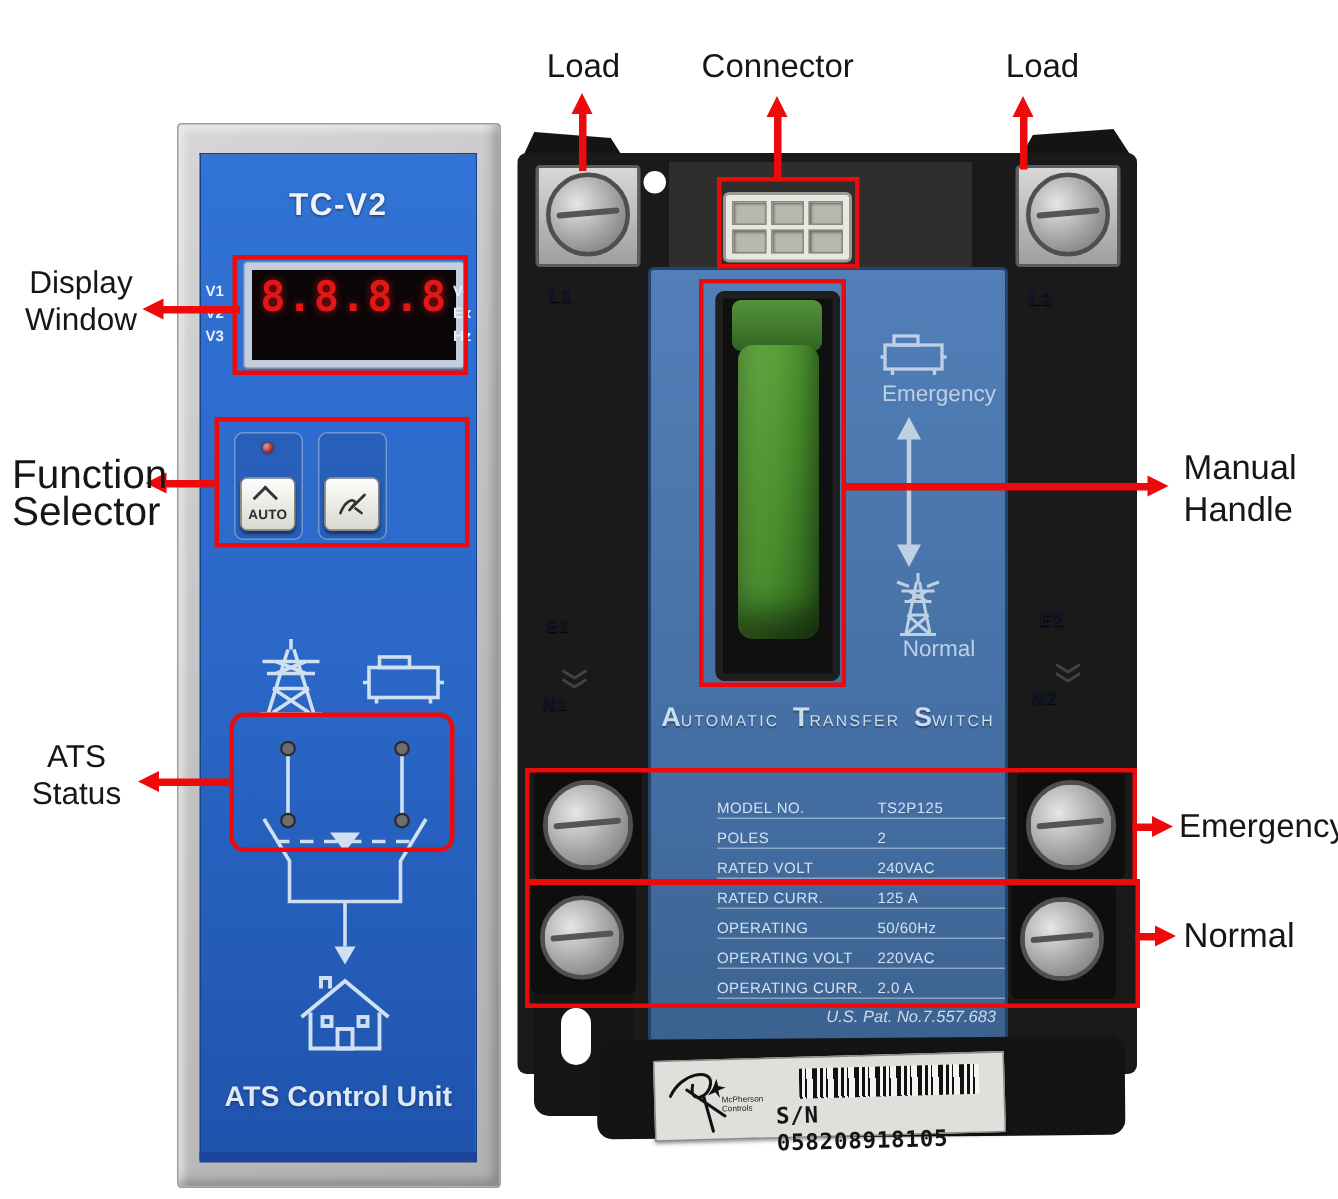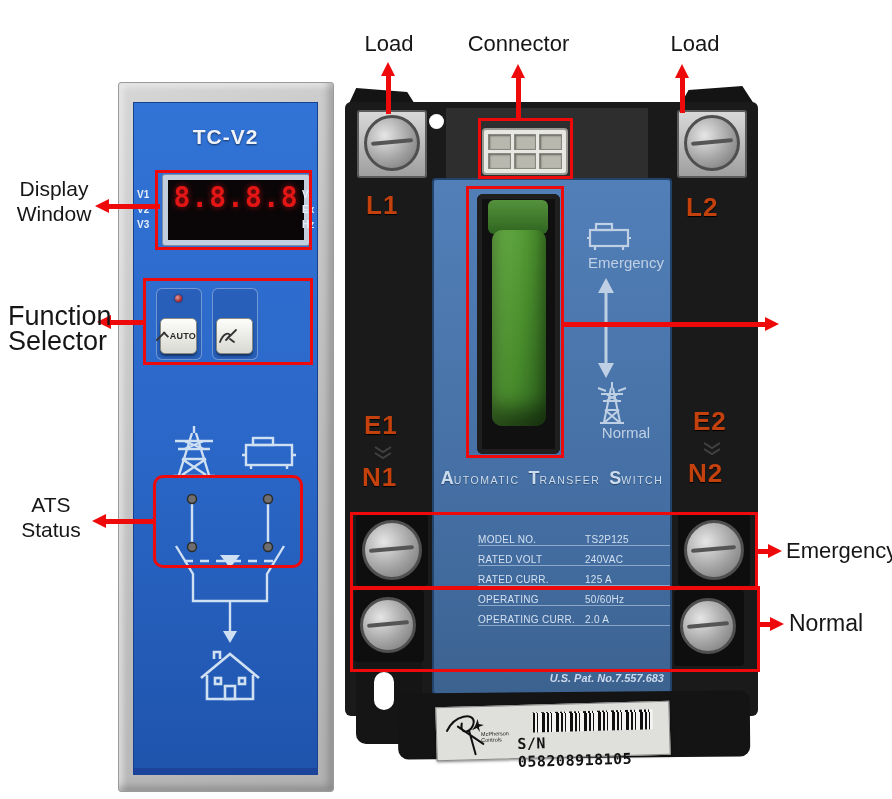--- a/index.html
+++ b/index.html
@@ -34,21 +34,21 @@
   .digits{position:absolute;left:0;top:1px;width:100%;text-align:center;
       font-family:"DejaVu Sans Mono",monospace;font-weight:bold;font-size:28px;color:#e31515;
       letter-spacing:1px;text-shadow:0 0 6px rgba(227,21,21,.65);}
   .mini-col{position:absolute;width:24px;color:#e8eef8;font-size:10px;font-weight:bold;line-height:15px;z-index:3;}
   .btn-group{position:absolute;width:44px;height:70px;border:1px solid rgba(255,255,255,.35);
       border-radius:6px;background:rgba(0,10,40,.12);}
   .led{position:absolute;left:18px;top:6px;width:7px;height:7px;border-radius:50%;
       background:radial-gradient(circle at 35% 35%,#e89a9a,#a02020 70%);box-shadow:0 0 2px #400;}
   .cu-btn{position:absolute;left:3px;top:29px;width:37px;height:36px;border-radius:5px;box-sizing:border-box;
       background:linear-gradient(180deg,#fdfdfb,#d9d9d2);border:1px solid #8a8a82;
-      box-shadow:0 2px 2px rgba(0,0,0,.45);display:flex;flex-direction:row;align-items:center;justify-content:space-between;gap:2px;}
+      box-shadow:0 2px 2px rgba(0,0,0,.45);display:flex;flex-direction:column;align-items:center;justify-content:center;gap:2px;}
   .cu-btn .txt{font-size:9px;font-weight:bold;color:#2a2a2a;letter-spacing:.2px;}
   .chev{width:10px;height:10px;border-left:2.5px solid #333;border-top:2.5px solid #333;}
   .chev-up{transform:rotate(45deg) translateY(3px);}
   .chev-down{transform:rotate(225deg) translateY(3px);}
   .cu-footer{position:absolute;left:0;top:618px;width:100%;text-align:center;color:#dce8f6;
       font-weight:bold;font-size:19px;text-shadow:0 1px 2px rgba(0,0,0,.4);}
   .tower-l{left:346px;top:86px;width:102px;height:100px;background:#141414;z-index:1;
       clip-path:polygon(0 24%,10% 2%,60% 6%,70% 22%,100% 28%,100% 100%,0 100%);}
   .tower-r{left:646px;top:86px;width:112px;height:100px;background:#141414;z-index:1;
       clip-path:polygon(0 28%,30% 20%,38% 4%,86% 0,100% 24%,100% 100%,0 100%);}
@@ -77,22 +77,22 @@
   .ats-title{position:absolute;left:0;top:288px;width:100%;text-align:center;color:#ccdcef;
       text-shadow:0 1px 1px rgba(0,0,0,.35);}
   .ats-title b{font-size:18px;font-weight:bold;}
   .ats-title s{font-size:10.5px;text-decoration:none;letter-spacing:1.5px;margin-right:9px;}
   .spec{position:absolute;left:44px;top:346px;width:192px;}
   .spec-row{display:flex;height:19px;align-items:flex-end;border-bottom:1px solid rgba(215,228,245,.5);
       color:#d3e0f0;font-size:10px;letter-spacing:.3px;}
   .spec-row .sl{width:107px;}
   .spec-row .sv{flex:1;}
   .patent{position:absolute;left:104px;top:492px;width:126px;text-align:right;color:#cdd9ec;
-      font-size:11px;font-style:italic;font-weight:bold;}
-  .marking{position:absolute;color:#c2410c;font-weight:bold;font-size:26px;letter-spacing:1px;
+      font-size:11px;font-style:italic;}
+  .marking{position:absolute;color:#0f172a;font-weight:bold;font-size:12px;letter-spacing:1px;
       text-shadow:0 1px 1px #000;z-index:3;text-align:right;}
   .term-block{background:#0e0e0e;border-radius:4px;z-index:3;}
   .flange{left:356px;top:652px;width:66px;height:92px;background:#151515;border-radius:0 0 10px 10px;z-index:2;}
   .oval{left:374px;top:672px;width:20px;height:38px;background:#fff;border-radius:11px;z-index:3;}
   .base{left:398px;top:692px;width:352px;height:66px;background:#141414;border-radius:10px;z-index:3;
       transform:rotate(-.5deg);}
   .sticker{left:436px;top:704px;width:232px;height:52px;background:#dfdfdc;border:1px solid #8a8a8a;
       z-index:4;transform:rotate(-1.6deg);box-shadow:0 1px 3px rgba(0,0,0,.5);}
   .barcode{position:absolute;left:96px;top:7px;width:120px;height:20px;
       background:repeating-linear-gradient(90deg,#111 0 2px,#f4f4f2 2px 4px,#111 4px 5px,#f4f4f2 5px 9px,#111 9px 12px,#f4f4f2 12px 14px);}
@@ -161,20 +161,21 @@
       <path d="M72,212 L86,212 L79,224 Z" fill="#cfe0f2"></path>
       <g stroke="#cfe0f2" stroke-width="2.6" fill="none">
         <path d="M63,240 L63,233 L69,233 L69,240"></path>
         <path d="M50,259 L79,235 L108,259"></path>
         <path d="M56,256 L56,280 L102,280 L102,256"></path>
         <rect x="74" y="267" width="10" height="13"></rect>
         <rect x="64" y="259" width="6" height="6"></rect>
         <rect x="88" y="259" width="6" height="6"></rect>
       </g>
     </svg>
+    <div class="cu-footer">ATS Control Unit</div>
   </div>
 
   <div class="abs tower-l"></div>
   <div class="abs tower-r"></div>
   <div class="abs dev-body"></div>
   <div class="abs bracket"></div>
   <div class="abs mount-dot" style="left:429px;top:114px;"></div>
   <div class="abs mount-dot" style="left:716px;top:116px;"></div>
 
   <div class="abs term-plate" style="left:357px;top:110px;"></div>
@@ -230,30 +231,38 @@
     <div class="ats-title">
       <b>A</b><s>UTOMATIC</s><b>T</b><s>RANSFER</s><b>S</b><s style="margin-right:0">WITCH</s>
     </div>
 
     <div class="spec">
       <div class="spec-row">
           <span class="sl">MODEL NO.</span>
           <span class="sv">TS2P125</span>
         </div>
       <div class="spec-row">
+          <span class="sl">POLES</span>
+          <span class="sv">2</span>
+        </div>
+      <div class="spec-row">
           <span class="sl">RATED VOLT</span>
           <span class="sv">240VAC</span>
         </div>
       <div class="spec-row">
           <span class="sl">RATED CURR.</span>
           <span class="sv">125 A</span>
         </div>
       <div class="spec-row">
           <span class="sl">OPERATING</span>
           <span class="sv">50/60Hz</span>
+        </div>
+      <div class="spec-row">
+          <span class="sl">OPERATING VOLT</span>
+          <span class="sv">220VAC</span>
         </div>
       <div class="spec-row">
           <span class="sl">OPERATING CURR.</span>
           <span class="sv">2.0 A</span>
         </div>
     </div>
     <div class="patent">U.S. Pat. No.7.557.683</div>
   </div>
 
   <div class="abs term-block" style="left:356px;top:514px;width:72px;height:72px;"></div>
@@ -320,20 +329,24 @@
     <span>Window</span>
   </div>
   <div class="lbl" style="left:8px;top:304px;width:92px;font-size:27px;line-height:25px;">
     <span>Function</span>
     <span>Selector</span>
   </div>
   <div class="lbl" style="left:12px;top:492px;width:78px;font-size:21px;line-height:25px;">
     <span>ATS</span>
     <span>Status</span>
   </div>
+  <div class="lbl" style="left:789px;top:297px;text-align:left;font-size:23px;line-height:28px;">
+    <span>Manual</span>
+    <span>Handle</span>
+  </div>
   <div class="lbl" style="left:786px;top:538px;text-align:left;">
       <span>Emergency</span>
     </div>
   <div class="lbl" style="left:789px;top:610px;text-align:left;font-size:23px;">
       <span>Normal</span>
     </div>
 
 </div>
 
 </body></html>

